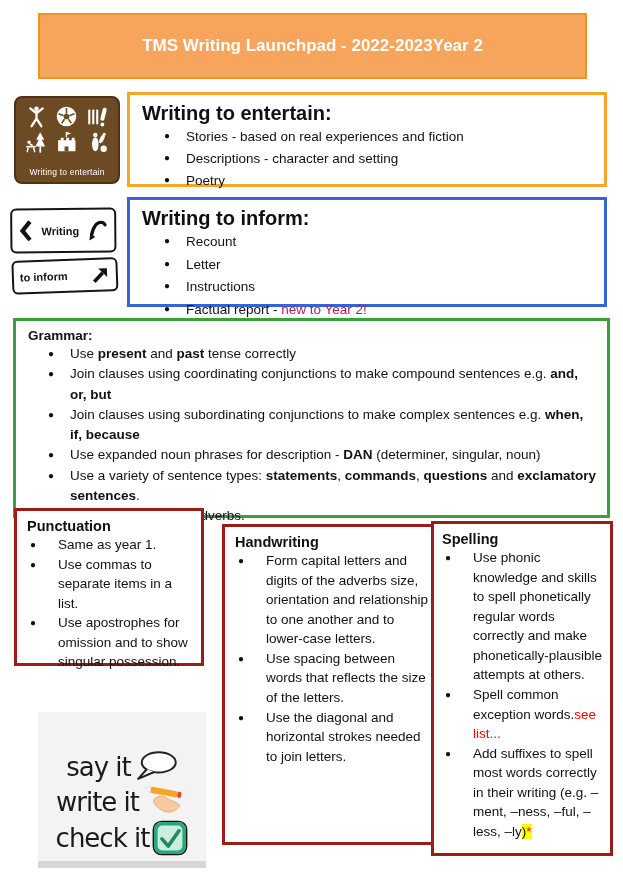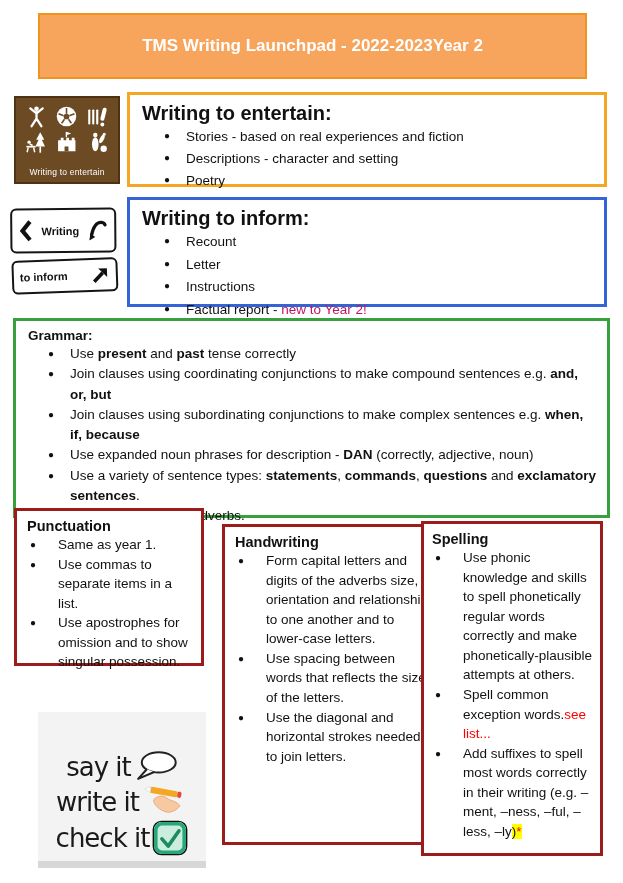--- a/index.html
+++ b/index.html
@@ -13,21 +13,21 @@
   .header-banner{
     position:absolute;left:38px;top:13px;width:549px;height:66px;box-sizing:border-box;
     background:var(--header-fill);border:2px solid var(--header-border);
     display:flex;flex-direction:row;justify-content:center;align-items:center;
     color:#fff;font-weight:bold;font-size:17px;line-height:1.5;text-align:center;
   }
 
   
   .sign-entertain{
     position:absolute;left:14px;top:96px;width:106px;height:88px;box-sizing:border-box;
-    background:var(--sign-brown);border:2px solid #4e3213;border-radius:0;
+    background:var(--sign-brown);border:2px solid #4e3213;border-radius:8px;
     display:flex;flex-direction:column;justify-content:space-between;padding:7px 5px 5px;
   }
   .sign-entertain .icons{display:grid;grid-template-columns:repeat(3,1fr);row-gap:3px;justify-items:center;align-items:center;}
   .sign-entertain .sign-label{color:#fff;font-size:8.5px;text-align:center;letter-spacing:.2px;}
 
   
   .sign-inform{position:absolute;left:11px;top:208px;width:106px;transform:rotate(-2deg);}
   .wsign{
     box-sizing:border-box;background:#fff;border:2.5px solid #151515;border-radius:6px;
     display:flex;align-items:center;justify-content:space-between;padding:0 6px;
@@ -50,21 +50,21 @@
   .box-grammar{left:13px;top:318px;width:597px;height:200px;border:3px solid var(--grammar-border);}
   .box-grammar .box-title{font-size:13.5px;}
   .box-grammar li{padding-left:44px;line-height:1.5;}
   .box-grammar li::before{left:22px;}
 
   .cbox.narrow li{padding-left:31px;font-size:13.5px;line-height:1.45;}
   .cbox.narrow li::before{left:3px;top:3px;}
   .cbox.narrow .box-title{margin-left:0;font-size:14.5px;margin-bottom:1px;}
   .box-punctuation{left:14px;top:508px;width:190px;height:158px;border:3px solid var(--bottom-border);}
   .box-handwriting{left:222px;top:524px;width:220px;height:321px;border:3px solid var(--bottom-border);}
-  .box-spelling{left:421px;top:521px;width:182px;height:335px;border:3px solid var(--bottom-border);padding:5px 6px 5px 8px;}
+  .box-spelling{left:431px;top:521px;width:182px;height:335px;border:3px solid var(--bottom-border);padding:5px 6px 5px 8px;}
 
   
   .swc{
     position:absolute;left:38px;top:712px;width:168px;height:156px;box-sizing:border-box;
     background:#f3f3f3;display:flex;flex-direction:column;justify-content:flex-end;
     padding:8px 6px 12px;font-family:"DejaVu Sans", sans-serif;
   }
   .swc::after{content:"";position:absolute;left:0;right:0;bottom:0;height:7px;background:#d7d7d7;}
   .swc-row{display:flex;align-items:center;justify-content:center;gap:3px;}
   .swc-text{font-size:26px;color:#1a1a1a;letter-spacing:-1px;}
@@ -181,21 +181,21 @@
       <li><span>Factual report - </span><span style="font-weight: normal; color: #be185d;">new to Year 2!</span></li>
     </ul>
   </div>
 
   <div class="cbox box-grammar">
     <div class="box-title">Grammar:</div>
     <ul>
       <li><span>Use </span><span style="font-weight: bold;">present</span><span> and </span><span style="font-weight: bold;">past</span><span> tense correctly</span></li>
       <li><span>Join clauses using coordinating conjunctions to make compound sentences e.g. </span><span style="font-weight: bold;">and, or, but</span></li>
       <li><span>Join clauses using subordinating conjunctions to make complex sentences e.g. </span><span style="font-weight: bold;">when, if, because</span></li>
-      <li><span>Use expanded noun phrases for description - </span><span style="font-weight: bold;">DAN</span><span> (correctly, adjective, noun)</span></li>
+      <li><span>Use expanded noun phrases for description - </span><span style="font-weight: bold;">DAN</span><span> (determiner, singular, noun)</span></li>
       <li><span>Use a variety of sentence types: </span><span style="font-weight: bold;">statements</span><span>, </span><span style="font-weight: bold;">commands</span><span>, </span><span style="font-weight: bold;">questions</span><span> and </span><span style="font-weight: bold;">exclamatory sentences</span><span>.</span></li>
       <li><span>Use </span><span style="font-weight: bold;">how</span><span> and </span><span style="font-weight: bold;">when</span><span> adverbs.</span></li>
     </ul>
   </div>
 
   <div class="cbox narrow box-punctuation">
     <div class="box-title">Punctuation</div>
     <ul>
       <li>Same as year 1.</li>
       <li>Use commas to separate items in a list.</li>

